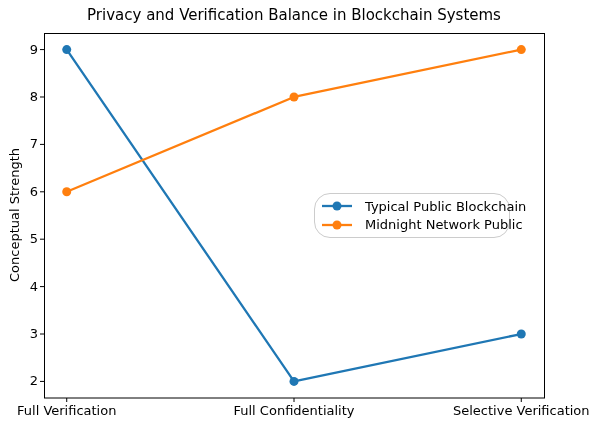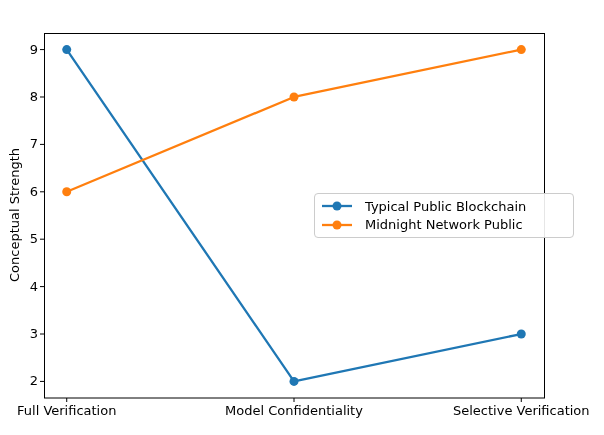--- a/index.html
+++ b/index.html
@@ -48,26 +48,26 @@
     position: absolute;
     top: 403px;
     transform: translateX(-50%);
     font-size: 13px;
     white-space: nowrap;
   }
   .legend {
     position: absolute;
     left: 314px;
     top: 193px;
-    width: 260px;
+    width: 196px;
     height: 45px;
     box-sizing: border-box;
     background: rgba(255, 255, 255, 0.9);
     border: 1px solid #cccccc;
-    border-radius: 4px;
+    border-radius: 16px;
     padding: 3px 6px;
     display: flex;
     flex-direction: column;
     justify-content: center;
   }
   .legend-row {
     display: flex;
     align-items: center;
     height: 21px;
   }
@@ -107,37 +107,38 @@
         <circle cx="66.72727272727272" cy="49.59090909090908" r="4.5" fill="#1f77b4"></circle>
         <circle cx="294" cy="381.40909090909093" r="4.5" fill="#1f77b4"></circle>
         <circle cx="521.2727272727273" cy="334.0064935064935" r="4.5" fill="#1f77b4"></circle>
         <polyline points="66.72727272727272,191.7987012987013 294,96.99350649350649 521.2727272727273,49.59090909090908" fill="none" stroke="#ff7f0e" stroke-width="2.3" stroke-linejoin="round"></polyline>
         <circle cx="66.72727272727272" cy="191.7987012987013" r="4.5" fill="#ff7f0e"></circle>
         <circle cx="294" cy="96.99350649350649" r="4.5" fill="#ff7f0e"></circle>
         <circle cx="521.2727272727273" cy="49.59090909090908" r="4.5" fill="#ff7f0e"></circle>
       </g>
   </svg>
 
+  <div class="chart-title">Privacy and Verification Balance in Blockchain Systems</div>
 
   <div class="y-axis-label">Conceptual Strength</div>
 
   <div>
     <span class="ytick" style="top: 372.409px;">2</span>
     <span class="ytick" style="top: 325.006px;">3</span>
     <span class="ytick" style="top: 277.604px;">4</span>
     <span class="ytick" style="top: 230.201px;">5</span>
     <span class="ytick" style="top: 182.799px;">6</span>
     <span class="ytick" style="top: 135.396px;">7</span>
     <span class="ytick" style="top: 87.9935px;">8</span>
     <span class="ytick" style="top: 40.5909px;">9</span>
   </div>
 
   <div>
     <div class="xtick" style="left: 66.7273px;">Full Verification</div>
-    <div class="xtick" style="left: 294px;">Model Confidentiality</div>
+    <div class="xtick" style="left: 294px;">Full Confidentiality</div>
     <div class="xtick" style="left: 521.273px;">Selective Verification</div>
   </div>
 
   <div class="legend">
     <div class="legend-row">
       <svg class="legend-sample" viewBox="0 0 34 14">
         <line x1="1" y1="7" x2="31" y2="7" stroke-width="2.3" stroke="#1f77b4"></line>
         <circle cx="16" cy="7" r="4.5" fill="#1f77b4"></circle>
       </svg>
       <span class="legend-label">Typical Public Blockchain</span>

